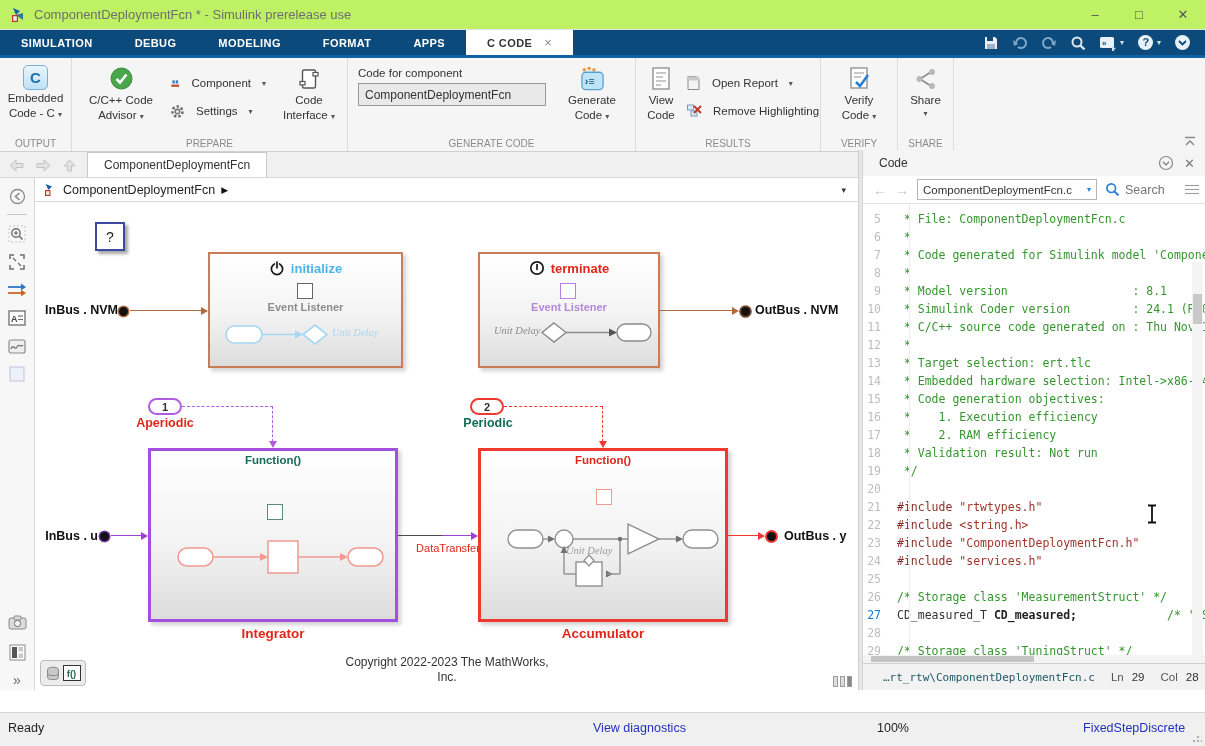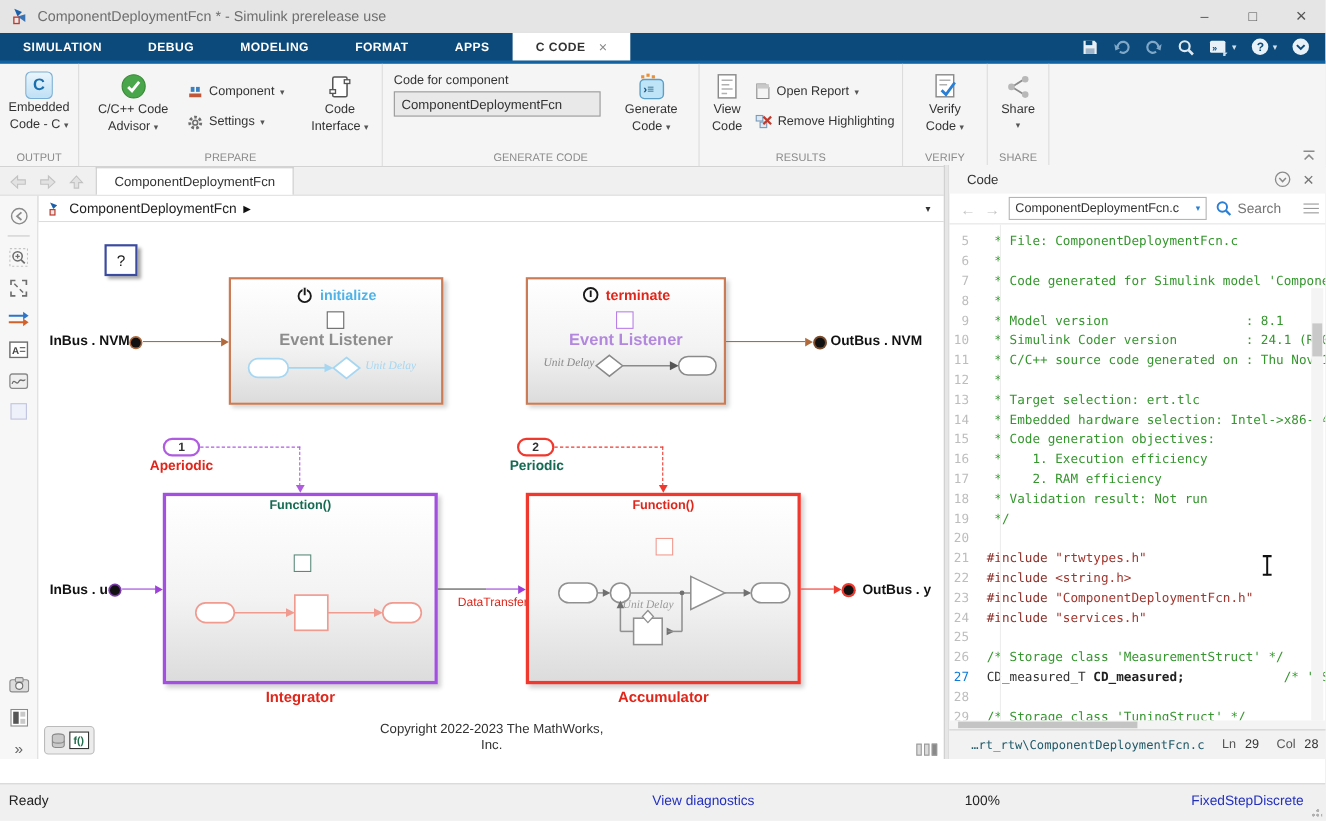--- a/index.html
+++ b/index.html
@@ -1,20 +1,20 @@
 <!DOCTYPE html>
 <html><head>
 <meta charset="utf-8">
 <style>
   * { margin:0; padding:0; box-sizing:border-box; }
   html,body { width:1205px; height:746px; font-family:"Liberation Sans",sans-serif; background:#e8e8e8; overflow:hidden; }
   #app { position:relative; width:1205px; height:746px; background:#fff; }
 
   
-  .titlebar { position:absolute; left:0; top:0; width:1205px; height:30px; background:#e5e5e5; display:flex; align-items:center; border-bottom:1px solid #e3e3e3; }
+  .titlebar { position:absolute; left:0; top:0; width:1205px; height:30px; background:#bef264; display:flex; align-items:center; border-bottom:1px solid #e3e3e3; }
   .titlebar .appicon { margin:0 8px 0 10px; }
   .titlebar .title { font-size:13px; color:#6e6e6e; }
   .wincontrols { margin-left:auto; display:flex; height:30px; }
   .winbtn { width:44px; height:30px; display:flex; align-items:center; justify-content:center; color:#555; font-size:13px; }
 
   
   .tabbar { position:absolute; left:0; top:30px; width:1205px; height:28px; background:#0b4a7a; display:flex; align-items:stretch; border-bottom:3px solid #1063a2; }
   .rtab { display:flex; align-items:center; padding:0 21px; color:#fff; font-size:11px; font-weight:bold; letter-spacing:.4px; }
   .rtab.active { background:#fff; color:#333; gap:12px; }
   .rtab.active .tabclose { color:#888; font-weight:normal; font-size:13px; }
@@ -22,21 +22,21 @@
   .qa { display:flex; align-items:center; gap:3px; }
   .caret-w { color:#cfe0ee; font-size:8px; }
 
   
   .ribbon { position:absolute; left:0; top:58px; width:1205px; height:94px; background:#f5f5f5; border-bottom:1px solid #d0d0d0; display:flex; }
   .rgroup { position:relative; height:100%; border-right:1px solid #dcdcdc; padding-top:5px; }
   .glabel { position:absolute; bottom:2px; left:0; width:100%; text-align:center; font-size:10px; color:#8a8a8a; }
   .bigbtn { display:flex; flex-direction:column; align-items:center; gap:2px; padding-top:2px; }
   .bigbtn .bl { font-size:11.5px; color:#333; line-height:13px; text-align:left; white-space:nowrap; }
   .caret { color:#555; font-size:8px; }
-  .smallrow { display:flex; align-items:center; gap:5px; height:24px; font-size:11.5px; color:#333; white-space:nowrap; }
+  .smallrow { display:flex; align-items:center; gap:11px; height:24px; font-size:11.5px; color:#333; white-space:nowrap; }
   .icon26 { width:27px; height:27px; display:flex; align-items:center; justify-content:center; }
   .cbadge { width:25px; height:25px; border-radius:5px; background:linear-gradient(#eaf5fc,#bfe0f5); border:1px solid #7aaed4; color:#1a6fae; font-weight:bold; font-size:15px; display:flex; align-items:center; justify-content:center; }
   .gcfield-label { font-size:11.5px; color:#333; margin:4px 0 4px 10px; }
   .gcinput { width:188px; height:23px; margin-left:10px; background:#e9e9e9; border:1px solid #9a9a9a; font-size:12px; color:#333; padding:0 6px; font-family:"Liberation Sans",sans-serif; }
   .ribbon-collapse { position:absolute; right:8px; bottom:4px; }
 
   
   .docbar { position:absolute; left:0; top:152px; width:858px; height:26px; background:#f0f0f0; border-bottom:1px solid #d9d9d9; display:flex; align-items:flex-end; }
   .navarrows { display:flex; gap:10px; padding:0 10px 4px 8px; }
   .doctab { height:25px; background:#fff; border:1px solid #c9c9c9; border-bottom:none; padding:0 16px; display:flex; align-items:center; font-size:12px; color:#333; }
@@ -56,21 +56,21 @@
   .canvas { position:absolute; left:35px; top:202px; width:823px; height:488px; background:#fff; overflow:hidden; }
   .qblock { position:absolute; left:60px; top:20px; width:30px; height:29px; background:#fff; border:2px solid #3b4ba0; box-shadow:3px 3px 3px rgba(0,0,0,.35); display:flex; align-items:center; justify-content:center; font-size:14px; color:#222; }
   .sblock { position:absolute; background:linear-gradient(180deg,#ffffff 0%,#f3f3f3 55%,#dcdcdc 100%); box-shadow:3px 3px 4px rgba(0,0,0,.18); }
   .b-init { left:173px; top:50px; width:195px; height:116px; border:2.5px solid #c97c56; }
   .b-term { left:443px; top:50px; width:182px; height:116px; border:2.5px solid #c97c56; }
   .b-intg { left:113px; top:246px; width:250px; height:174px; border:3px solid #a34fe0; }
   .b-accu { left:443px; top:246px; width:250px; height:174px; border:3px solid #f0392e; }
   .bhead { position:absolute; top:6px; left:0; width:100%; display:flex; align-items:center; justify-content:center; gap:6px; font-weight:bold; font-size:13px; }
   .t-init { color:#4db3e8; } .t-term { color:#e0261a; }
   .evsq { position:absolute; width:16px; height:16px; background:#fff; }
-  .evlabel { position:absolute; width:100%; text-align:center; font-weight:bold; font-size:15px; }
+  .evlabel { position:absolute; width:100%; text-align:center; font-weight:bold; font-size:11px; }
   .fnlabel { position:absolute; top:3px; left:0; width:100%; text-align:center; font-weight:bold; font-size:11.5px; }
   .blkname { position:absolute; width:250px; text-align:center; font-weight:bold; font-size:13.5px; color:#e0261a; }
   .portlabel { position:absolute; font-weight:bold; font-size:12.5px; color:#111; white-space:nowrap; }
   .pdot { position:absolute; width:9px; height:9px; border-radius:50%; background:#111; }
   .hline { position:absolute; height:0; border-top:1.6px solid; }
   .arr-r { position:absolute; width:0; height:0; border-top:4px solid transparent; border-bottom:4px solid transparent; border-left:7px solid; }
   .arr-d { position:absolute; width:0; height:0; border-left:4px solid transparent; border-right:4px solid transparent; border-top:7px solid; }
   .dashH { position:absolute; height:0; border-top:1.5px dashed; }
   .dashV { position:absolute; width:0; border-left:1.5px dashed; }
   .evbadge { position:absolute; width:34px; height:17px; border-radius:9px; background:#fff; border:2px solid; display:flex; align-items:center; justify-content:center; font-weight:bold; font-size:11px; color:#333; }

